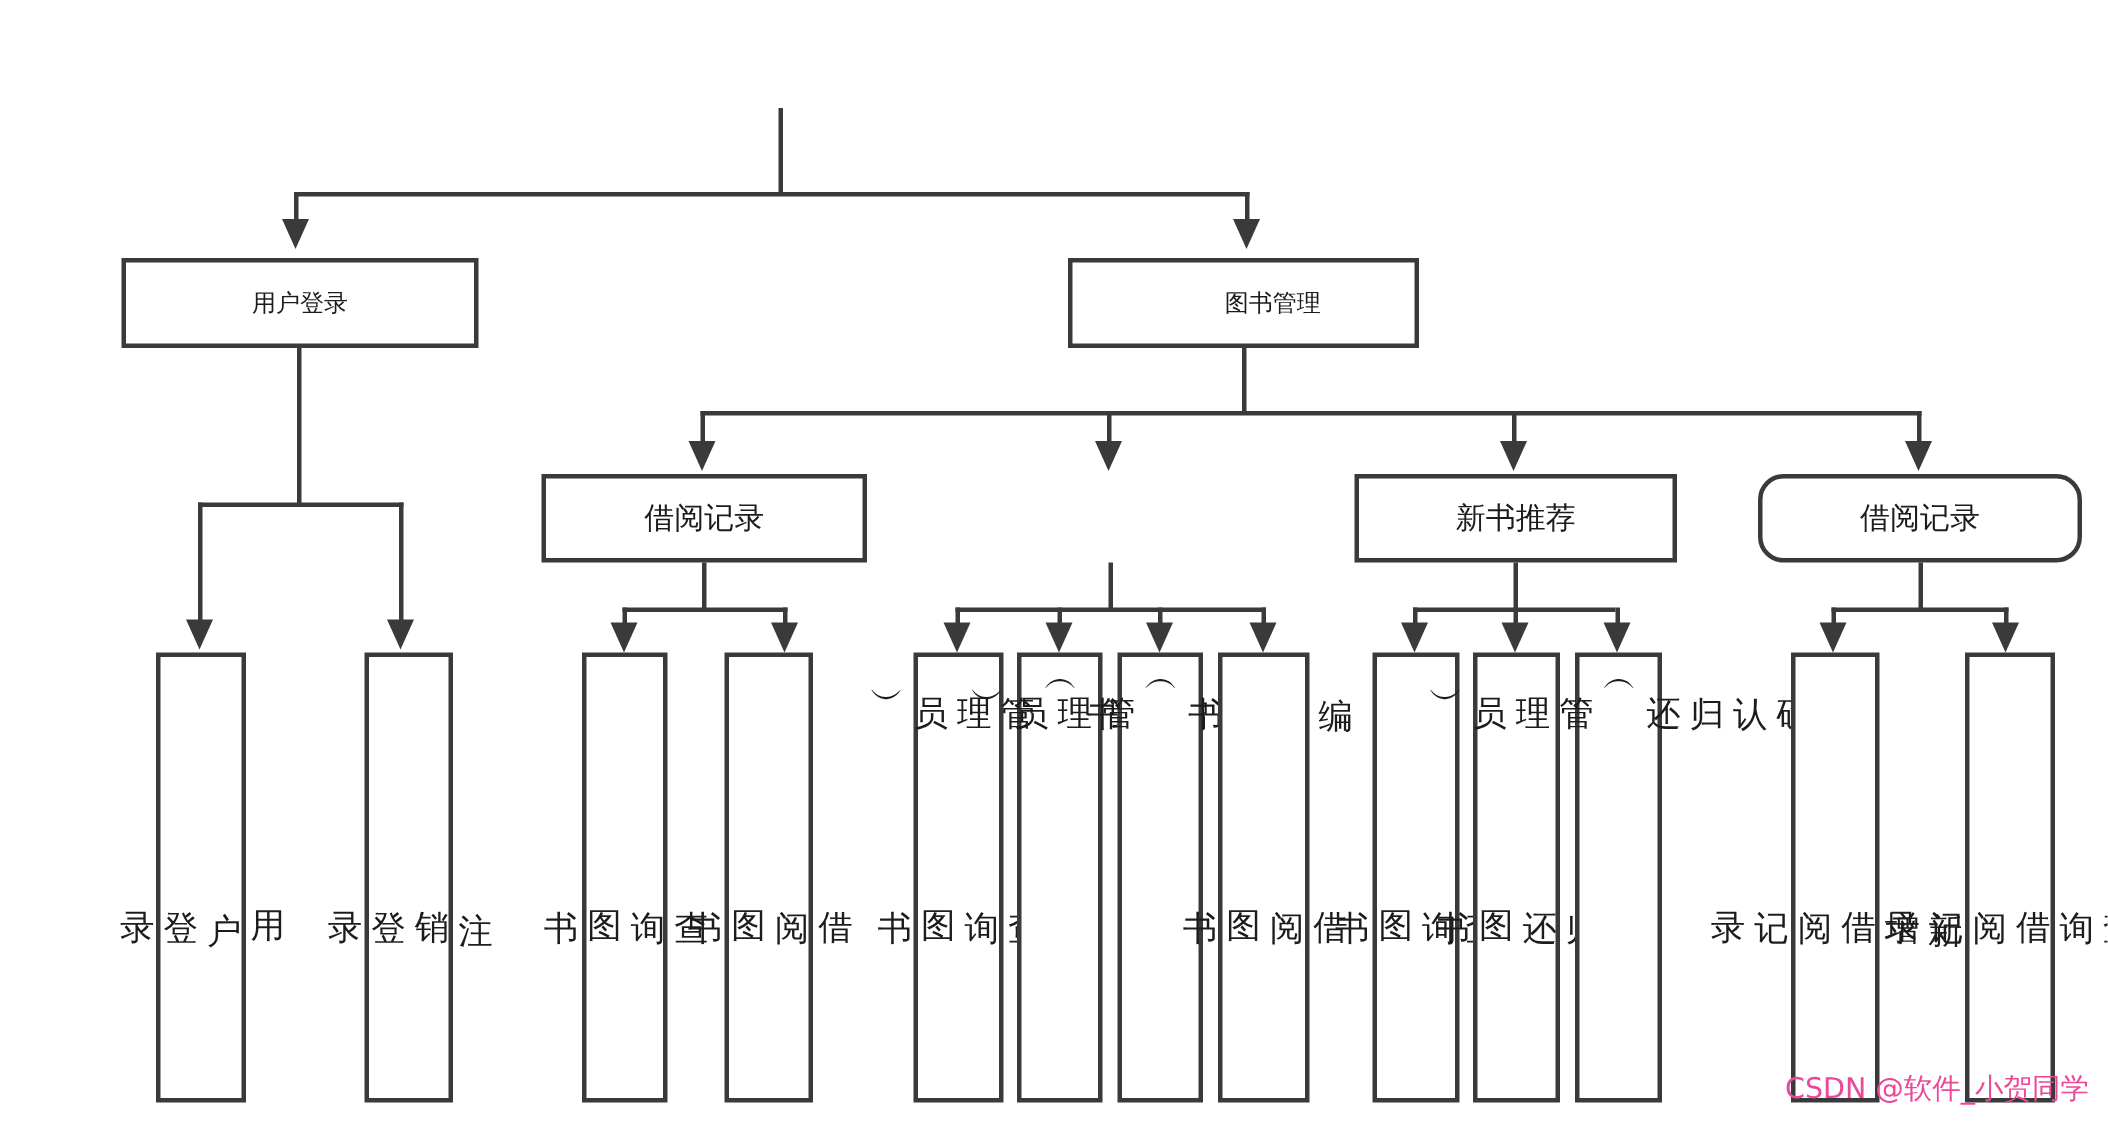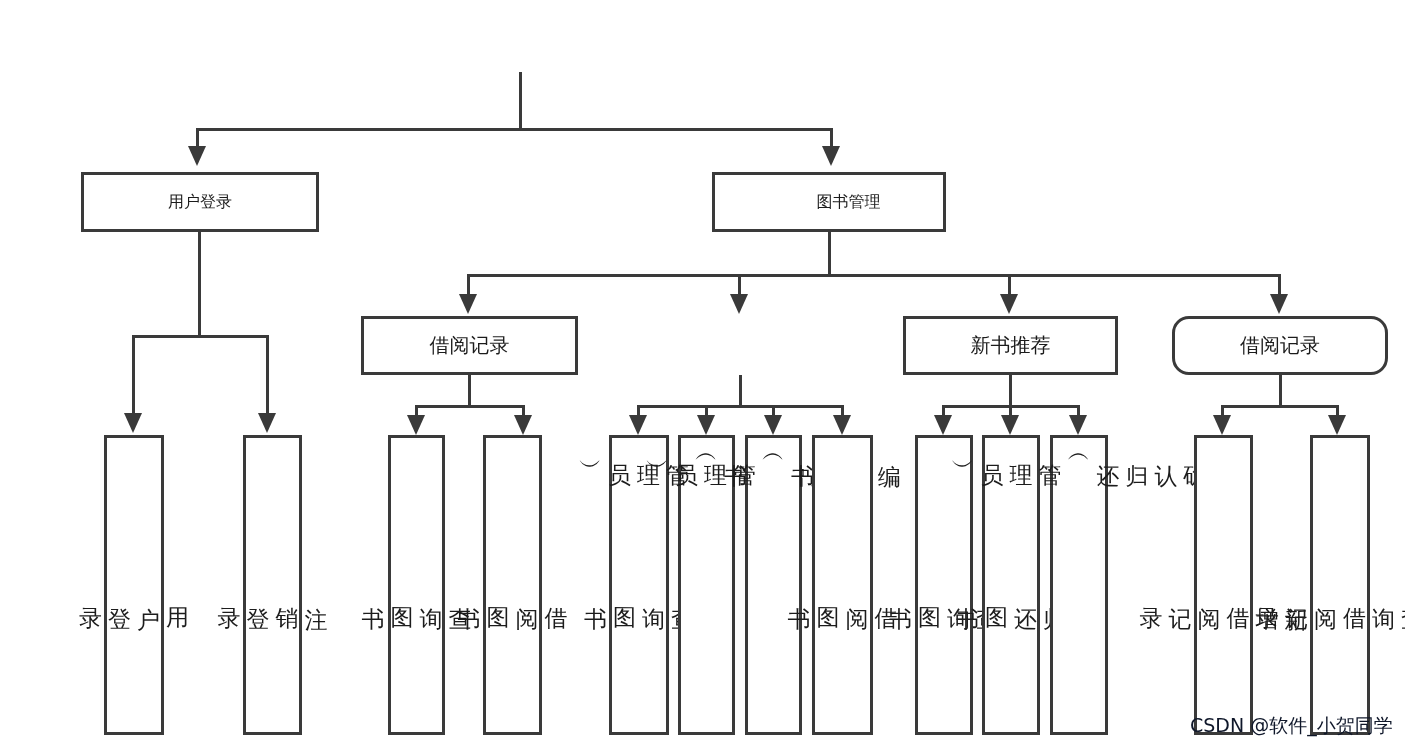--- a/index.html
+++ b/index.html
@@ -59,21 +59,21 @@
     position:absolute;
     width:0;height:0;
     border-left:9px solid transparent;
     border-right:9px solid transparent;
     border-top:20px solid #3a3a3a;
   }
 
   
   #watermark{
     position:absolute;
-    color:#0f172a;
+    color:#ec4899;
     font-size:19px;
     white-space:nowrap;
     user-select:none;
   }
 </style>
 </head>
 <body>
 
 <div id="canvas">
 

